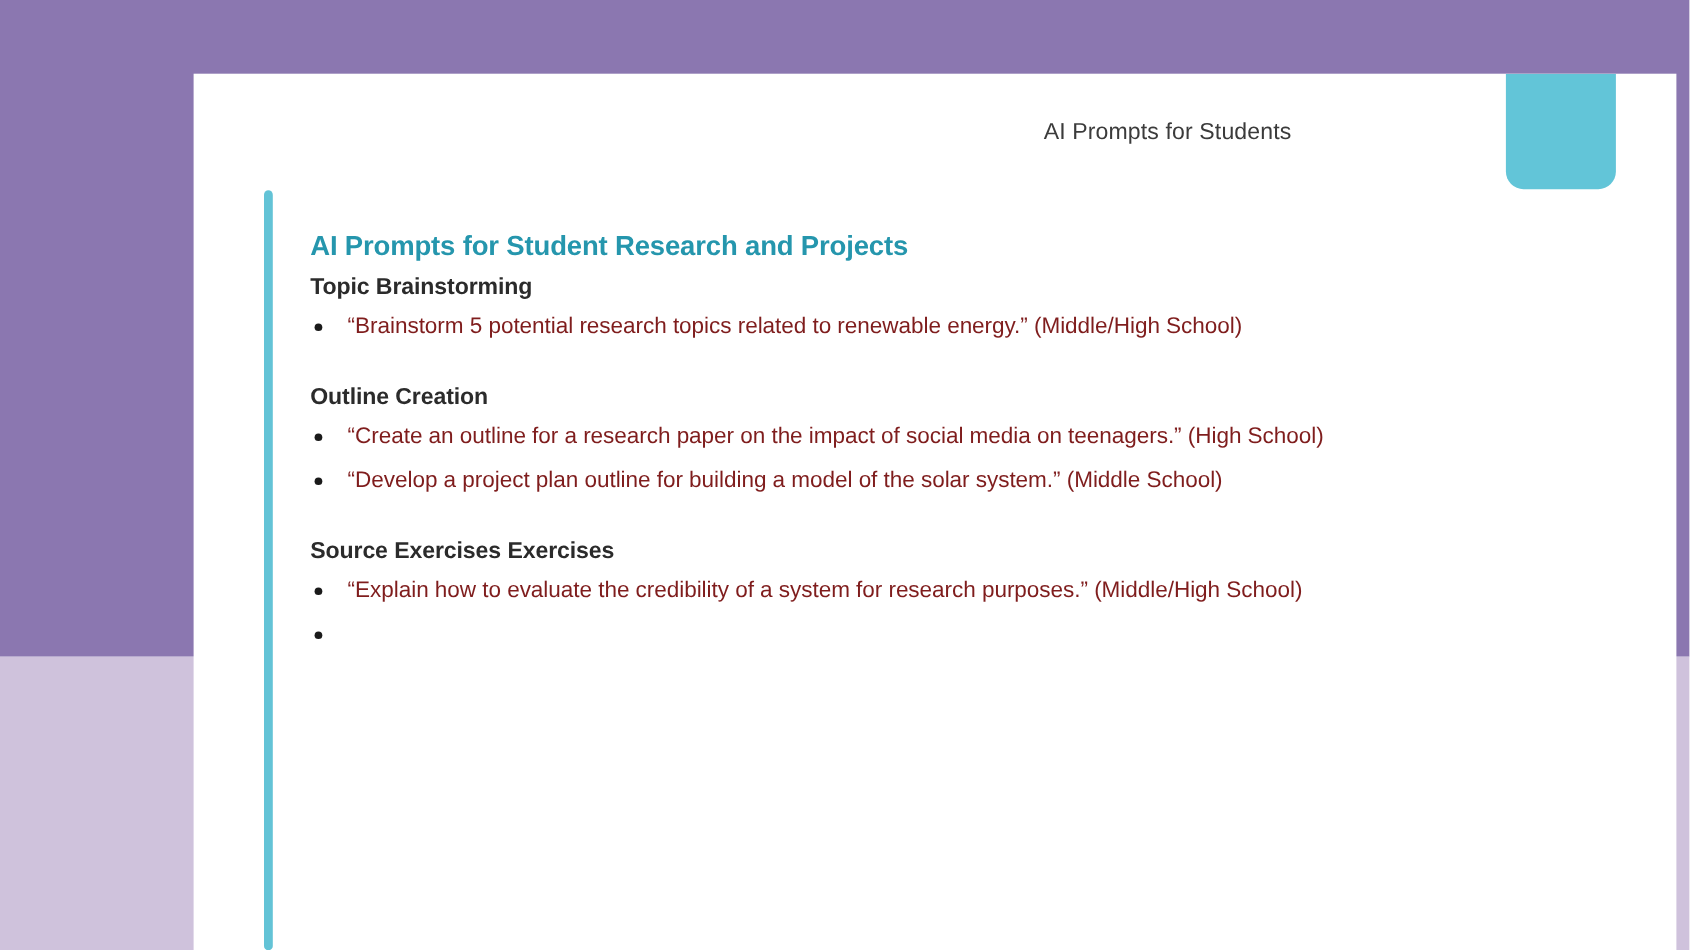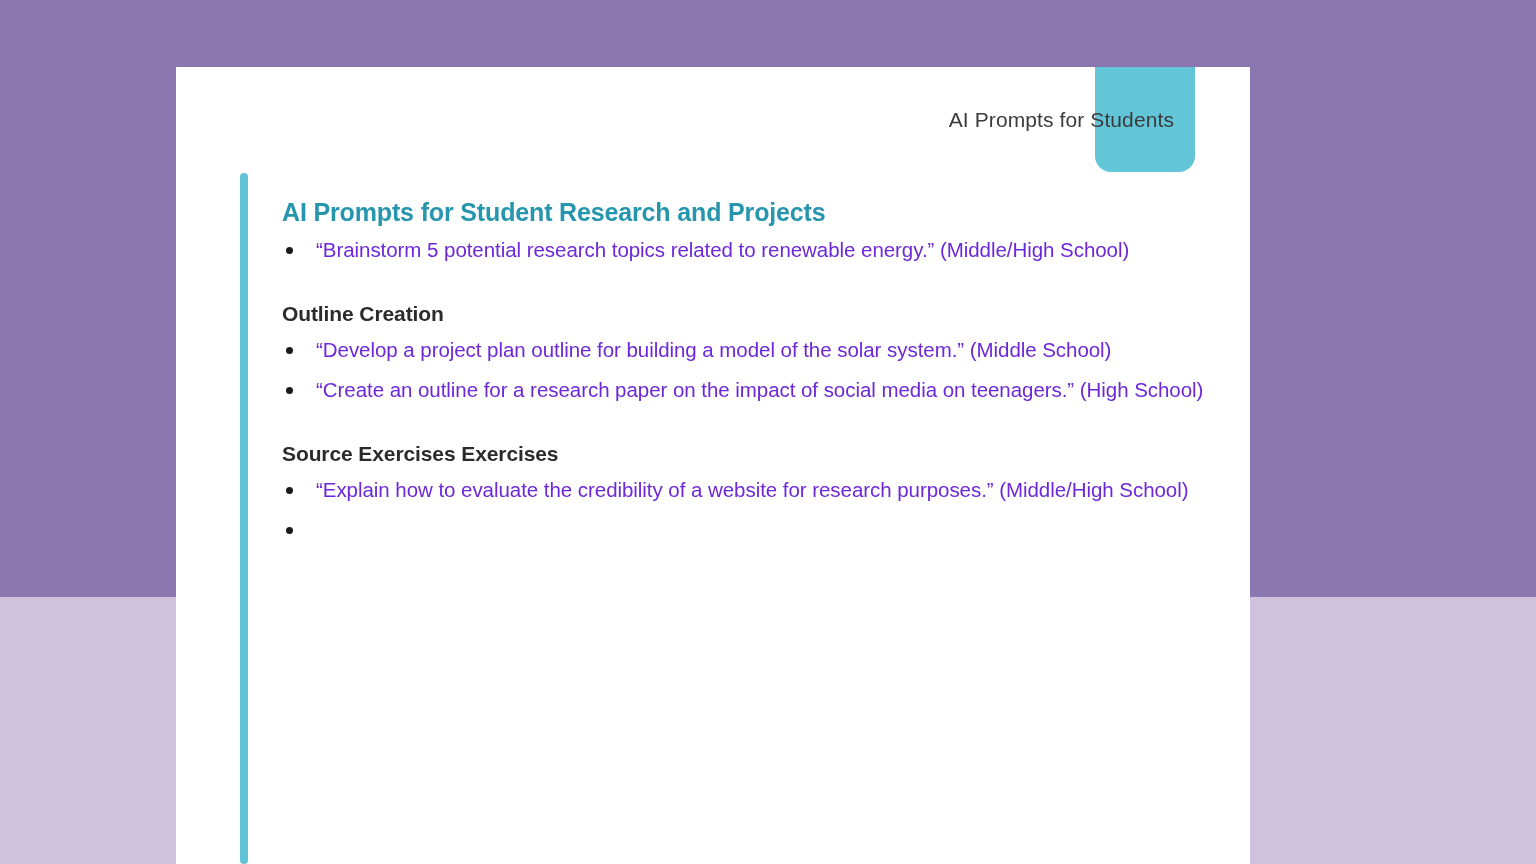--- a/index.html
+++ b/index.html
@@ -37,25 +37,24 @@
     width: 1536px;
     height: 267px;
     background: #cfc2dc;
   }
 
   
   .page {
     position: absolute;
     left: 176px;
     top: 67px;
-    width: 1034px;
+    width: 1348px;
     height: 797px;
     background: #ffffff;
     overflow: hidden;
-    padding-left: 40px;
   }
 
   
   .corner-tab {
     position: absolute;
     right: 55px;
     top: 0;
     width: 100px;
     height: 105px;
     background: #62c5d8;
@@ -92,21 +91,21 @@
     left: 106px;
     top: 130px;
     width: 1070px;
   }
 
   .doc-title {
     font-size: 25px;
     font-weight: bold;
     color: #2596ad;
     letter-spacing: -0.15px;
-    margin: 0 0 9px 0;
+    margin: 12px 0 9px 0;
     line-height: 1.2;
   }
 
   .section {
     margin-bottom: 32px;
   }
   .section:last-child {
     margin-bottom: 0;
   }
 
@@ -122,21 +121,21 @@
   ul.bullets {
     list-style: none;
     margin: 0;
     padding: 0;
   }
   ul.bullets > li {
     position: relative;
     padding-left: 34px;
     margin-bottom: 12px;
     font-size: 20.5px;
-    color: #6d28d9;
+    color: #7f1d1d;
     line-height: 1.36;
     max-width: 950px;
     letter-spacing: -0.05px;
   }
   ul.bullets > li:last-child {
     margin-bottom: 0;
   }
   ul.bullets > li .dot {
     position: absolute;
     left: 4px;
@@ -165,48 +164,49 @@
 
     <div class="page-header">AI Prompts for Students</div>
 
     <div class="accent-rule"></div>
 
     <div class="content">
 
       <h1 class="doc-title">AI Prompts for Student Research and Projects</h1>
 
       <div class="section topic">
+        <h2 class="section-heading">Topic Brainstorming</h2>
         <ul class="bullets">
           <li>
             <span class="dot"></span>
             <span>“Brainstorm 5 potential research topics related to renewable energy.” (Middle/High School)</span>
           </li>
         </ul>
       </div>
 
       <div class="section outline">
         <h2 class="section-heading">Outline Creation</h2>
         <ul class="bullets">
           <li>
             <span class="dot"></span>
+            <span>“Create an outline for a research paper on the impact of social media on teenagers.” (High School)</span>
+          </li>
+          <li>
+            <span class="dot"></span>
             <span>“Develop a project plan outline for building a model of the solar system.” (Middle School)</span>
-          </li>
-          <li>
-            <span class="dot"></span>
-            <span>“Create an outline for a research paper on the impact of social media on teenagers.” (High School)</span>
           </li>
         </ul>
       </div>
 
       <div class="section source">
         <h2 class="section-heading">Source Exercises Exercises</h2>
         <ul class="bullets">
           <li>
             <span class="dot"></span>
-            <span>“Explain how to evaluate the credibility of a website for research purposes.” (Middle/High School)</span>
+            <span>“Explain how to evaluate the credibility of a system for research purposes.” (Middle/High School)</span>
           </li>
           <li>
             <span class="dot"></span>
           </li>
         </ul>
       </div>
 
     </div>
   </div>
 </div>

